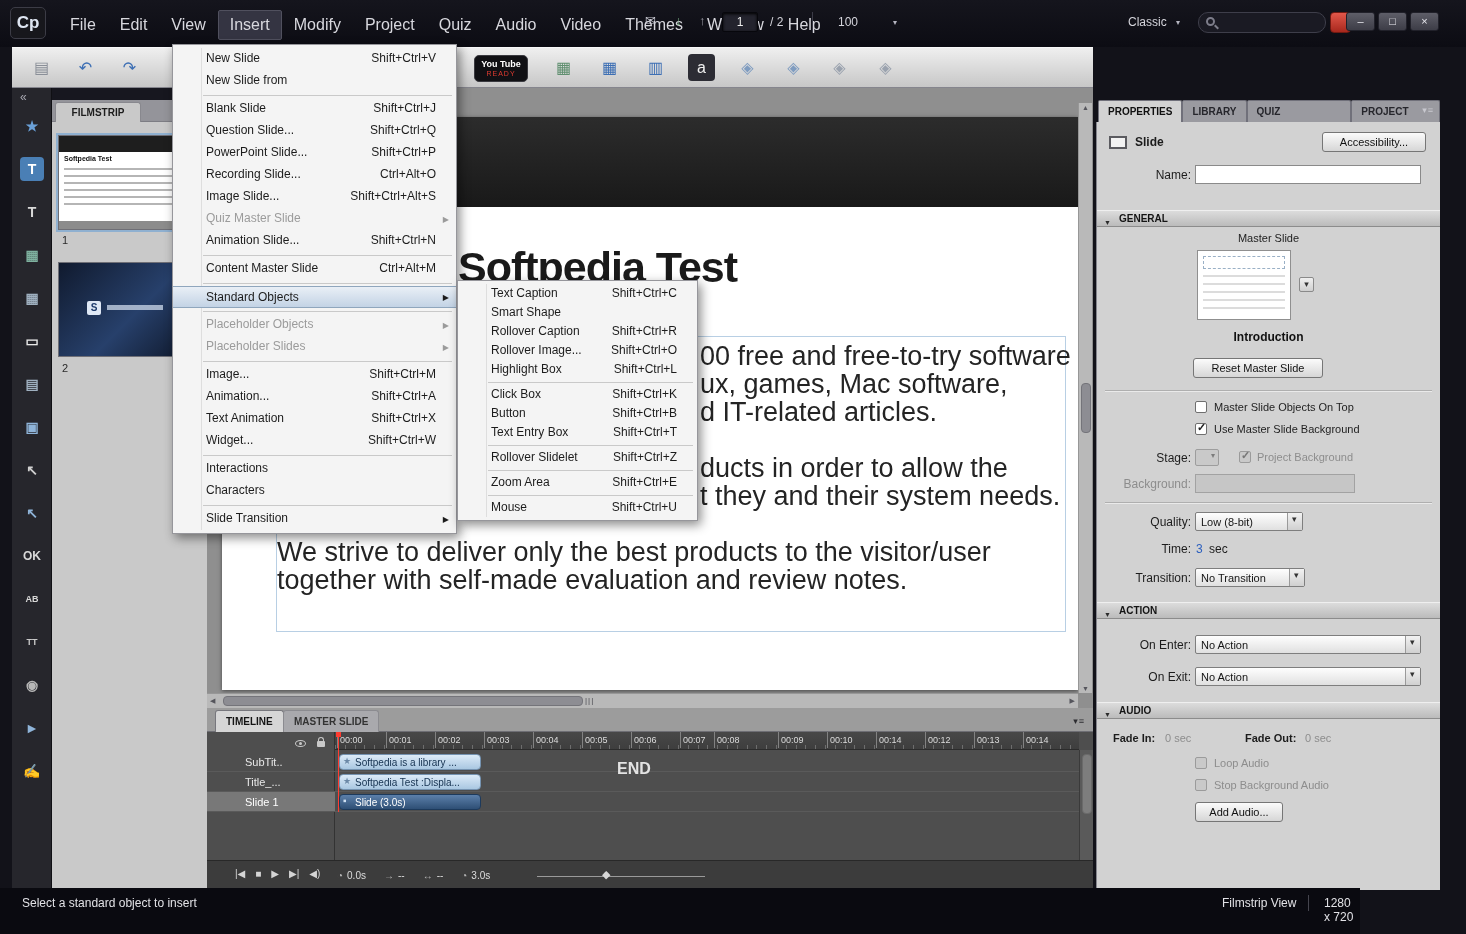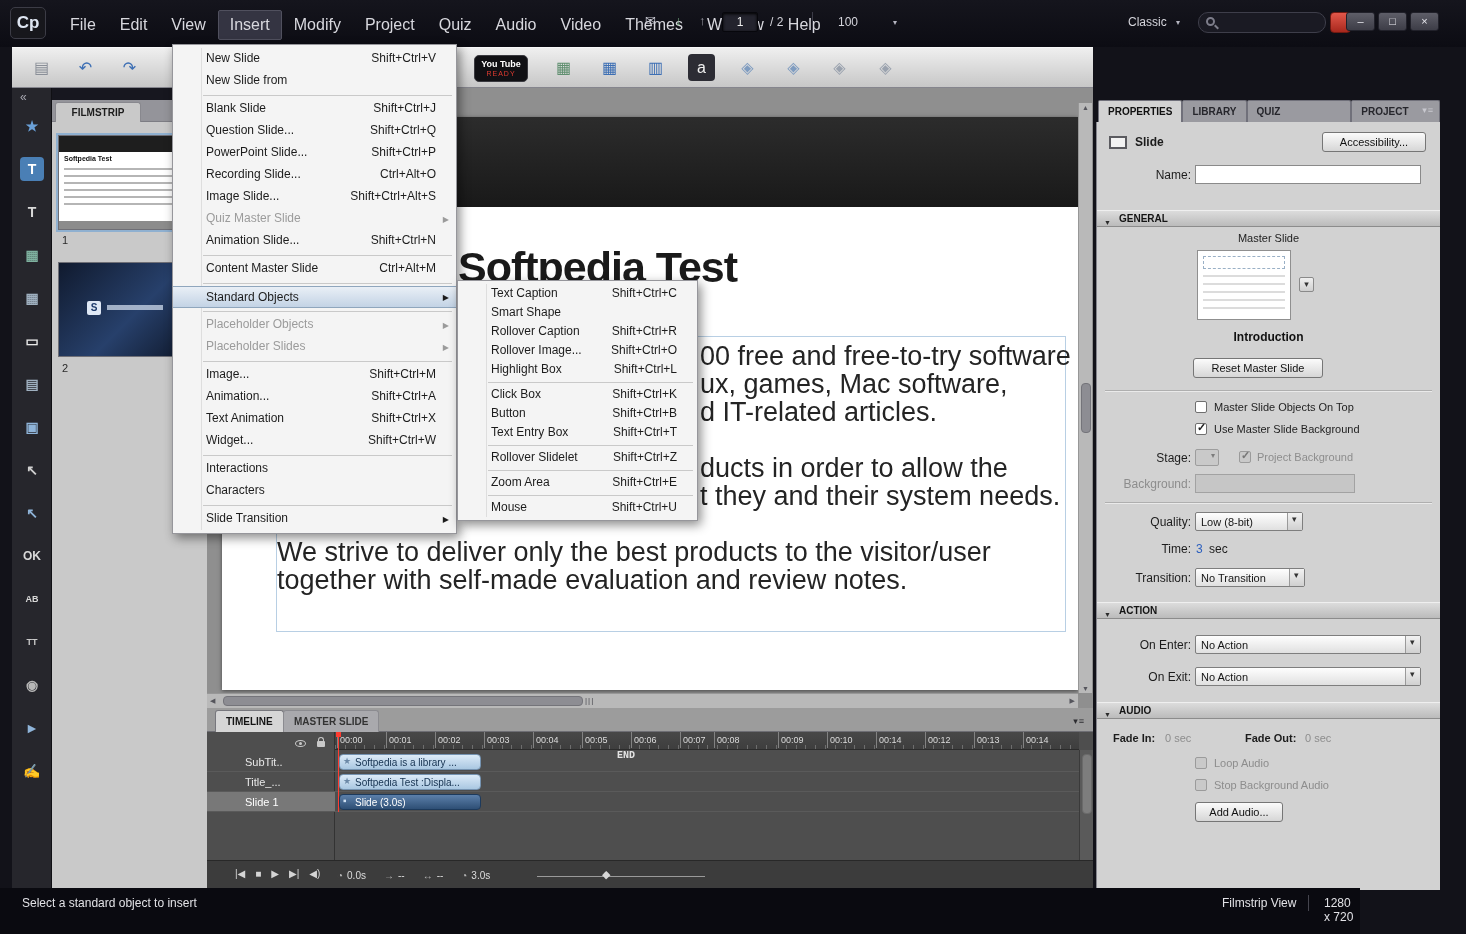--- a/index.html
+++ b/index.html
@@ -95,21 +95,21 @@
   #tl-rows{position:absolute;left:128px;top:0;right:14px;bottom:30px;}
   .tl-row{position:absolute;left:0;right:0;height:20px;border-bottom:1px solid #5a5a5a;}
   .tl-bar{position:absolute;left:4px;top:2px;width:142px;height:16px;border-radius:4px;overflow:hidden;}
   .bar-caption{background:linear-gradient(#dcebf8,#a9c7e1);border:1px solid #7593b1;}
   .bar-caption::before{content:"★";position:absolute;left:3px;top:1px;font-size:9px;color:#6b88a6;}
   .bar-caption .bar-text{color:#14314f;}
   .bar-slide{background:linear-gradient(#5c80aa,#2e4f75);border:1px solid #1d3a5c;}
   .bar-slide::before{content:"▪";position:absolute;left:3px;top:0;font-size:10px;color:#cfe0f2;}
   .bar-slide .bar-text{color:#fff;}
   .bar-text{position:absolute;left:15px;top:0;font-size:10px;line-height:15px;white-space:nowrap;}
-  .tl-end{position:absolute;left:282px;top:18px;font-size:10px;font-weight:bold;color:#e3e3e3;font-family:Liberation Mono, monospace;}
+  .tl-end{position:absolute;left:282px;top:28px;font-size:16px;font-weight:bold;color:#e3e3e3;}
   .playhead{position:absolute;left:131px;top:0;width:1px;height:80px;background:#ff3b30;}
   .playhead::before{content:"";position:absolute;left:-2px;top:0;width:5px;height:5px;background:#ff3b30;}
   .tl-controls{position:absolute;left:0;right:0;bottom:0;height:30px;background:#3c3c3c;border-top:1px solid #282828;}
   #tl-ctrl-icons{position:absolute;left:28px;top:7px;display:flex;gap:10px;}
   .tlc{font-size:10px;color:#d5d5d5;}
   #tl-readouts{position:absolute;left:130px;top:9px;display:flex;gap:18px;}
   .tlr{font-size:10px;color:#ddd;display:flex;gap:4px;}
   .tlr-ic{color:#b5b5b5;}
   .tl-sliderline{position:absolute;left:330px;top:15px;width:168px;height:1px;background:#9a9a9a;}
   .tl-handle{position:absolute;left:395px;top:7px;font-size:11px;color:#d8d8d8;}

